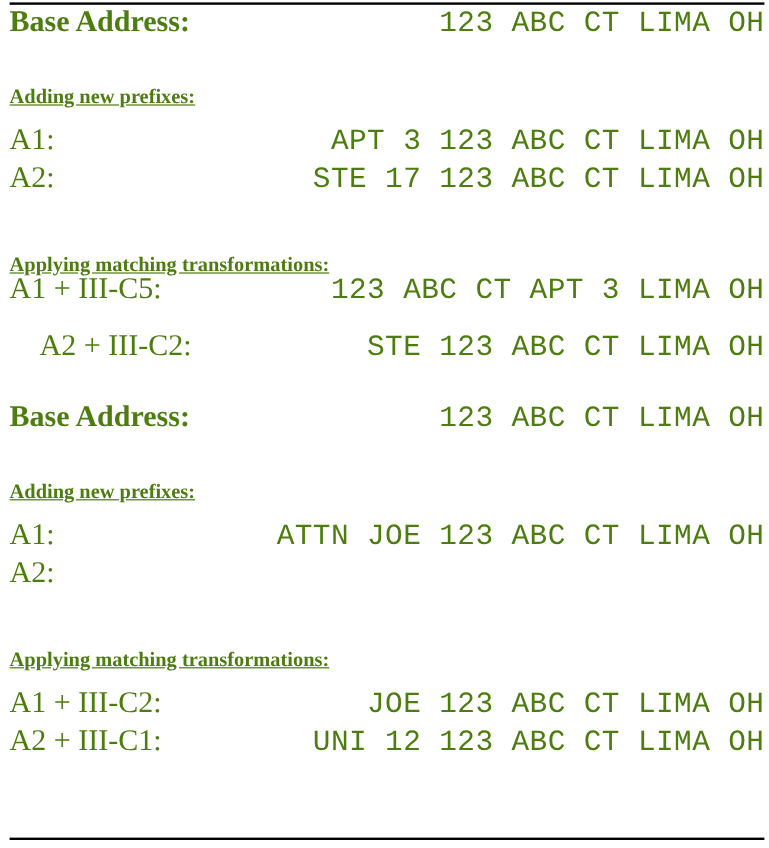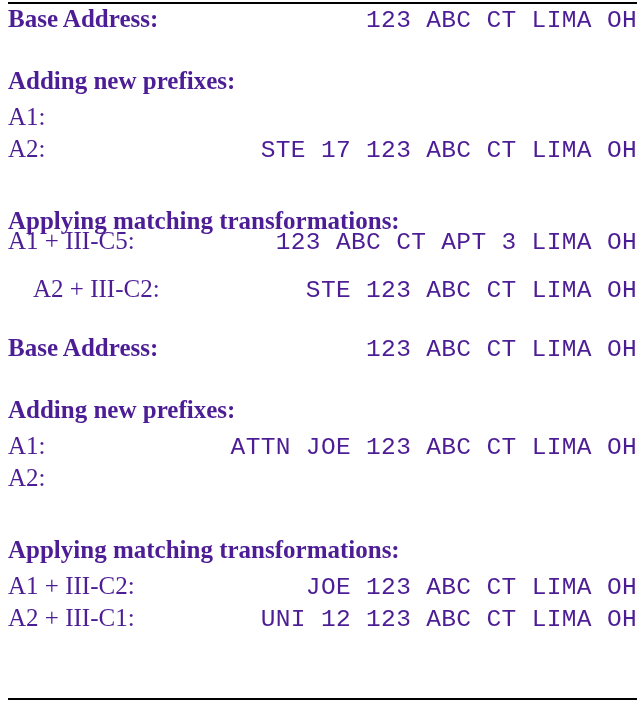--- a/index.html
+++ b/index.html
@@ -7,21 +7,21 @@
     padding: 0;
     background: #ffffff;
   }
   #figure {
     position: relative;
     width: 641px;
     height: 707px;
     background: #ffffff;
     overflow: hidden;
     font-family: "Liberation Serif", serif;
-    color: #4c1d95;
+    color: #4d7c0f;
   }
   .rule {
     position: absolute;
     left: 8px;
     right: 4px;
     height: 2px;
     background: #000000;
   }
   .rule-top { top: 2px; }
   .rule-bottom { top: 698px; }
@@ -52,41 +52,43 @@
     letter-spacing: 0.35px;
     white-space: pre;
     flex: 0 0 auto;
     text-align: center;
   }
   .heading {
     position: absolute;
     left: 8px;
     font-family: "Liberation Serif", serif;
     font-weight: bold;
-    font-size: 25px;
+    font-size: 17px;
     line-height: 34px;
     white-space: pre;
+    text-decoration: underline;
   }
 </style>
 </head>
 <body>
 
 <div id="figure">
 
   <div class="rule rule-top"></div>
 
   <div class="row" style="top: 2px;">
     <span class="label bold">Base Address:</span>
     <span class="value">123 ABC CT LIMA OH</span>
   </div>
 
   <div class="heading" style="top: 64px;">Adding new prefixes:</div>
 
   <div class="row" style="top: 100px;">
     <span class="label">A1:</span>
+    <span class="value">APT 3 123 ABC CT LIMA OH</span>
   </div>
 
   <div class="row" style="top: 132px;">
     <span class="label">A2:</span>
     <span class="value">STE 17 123 ABC CT LIMA OH</span>
   </div>
 
   <div class="heading" style="top: 204px;">Applying matching transformations:</div>
 
   <div class="row" style="top: 224px;">

